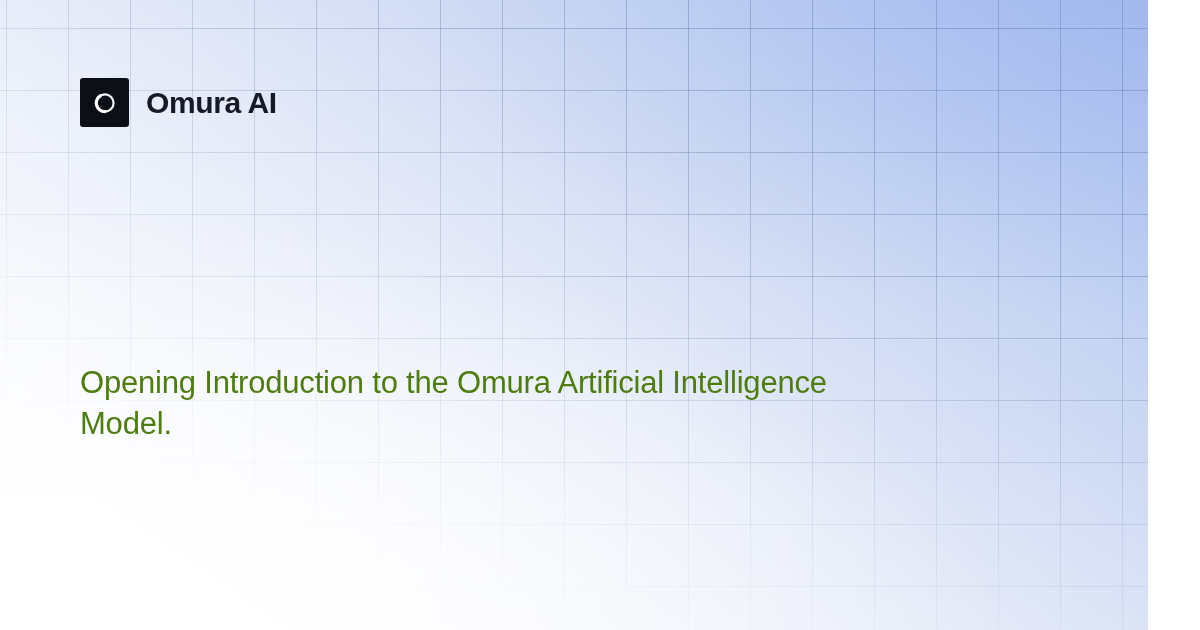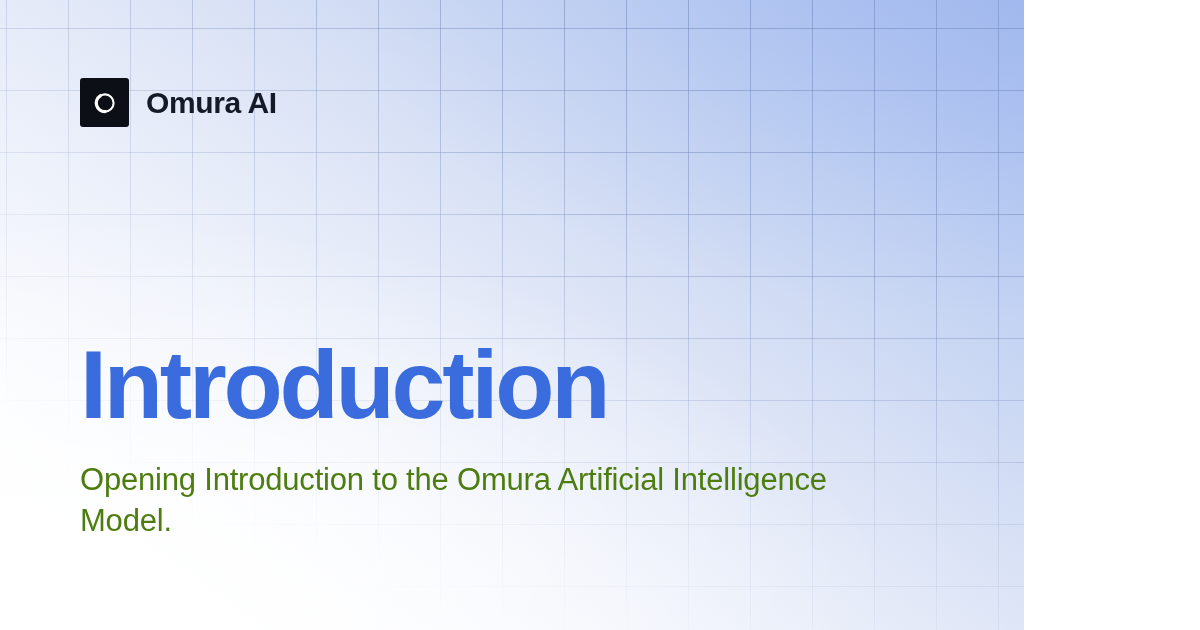--- a/index.html
+++ b/index.html
@@ -10,21 +10,21 @@
   body {
     width: 1200px;
     height: 630px;
     overflow: hidden;
     font-family: "Liberation Sans", sans-serif;
     background: #ffffff;
   }
 
   .og-card {
     position: relative;
-    width: 1024px;
+    width: 1148px;
     height: 630px;
     overflow: hidden;
     background: #ffffff;
   }
 
   
   .bg-gradient {
     position: absolute;
     inset: 0;
     background:
@@ -153,17 +153,16 @@
     <div class="brand-badge">
       <svg width="26" height="26" viewBox="0 0 26 26" aria-hidden="true">
         <circle cx="13" cy="13" r="8.6" fill="none" stroke="#ffffff" stroke-width="2.1"></circle>
         <path d="M13 21.6 A8.6 8.6 0 0 1 8.2 5.8" fill="none" stroke="#ffffff" stroke-width="3.2" stroke-linecap="round"></path>
       </svg>
     </div>
     <span class="brand-name">Omura AI</span>
   </div>
 
   <div class="copy">
-    <h1 class="headline">Introduction</h1>
     <p class="subhead">Opening Introduction to the Omura Artificial Intelligence Model.</p>
   </div>
 
 </div>
 
 </body></html>

